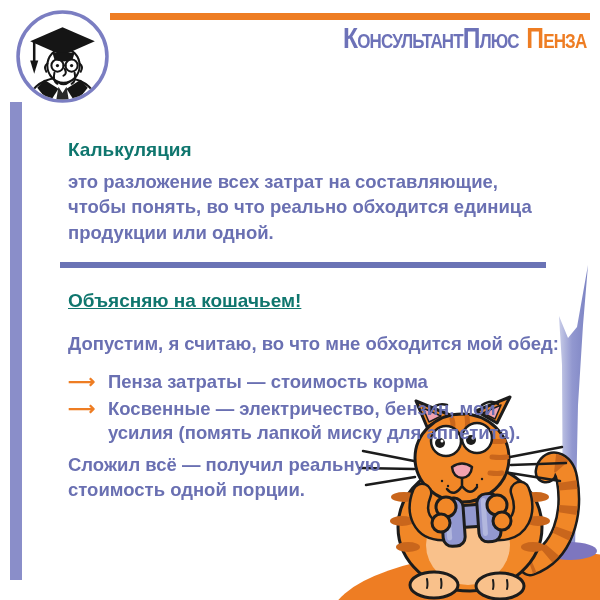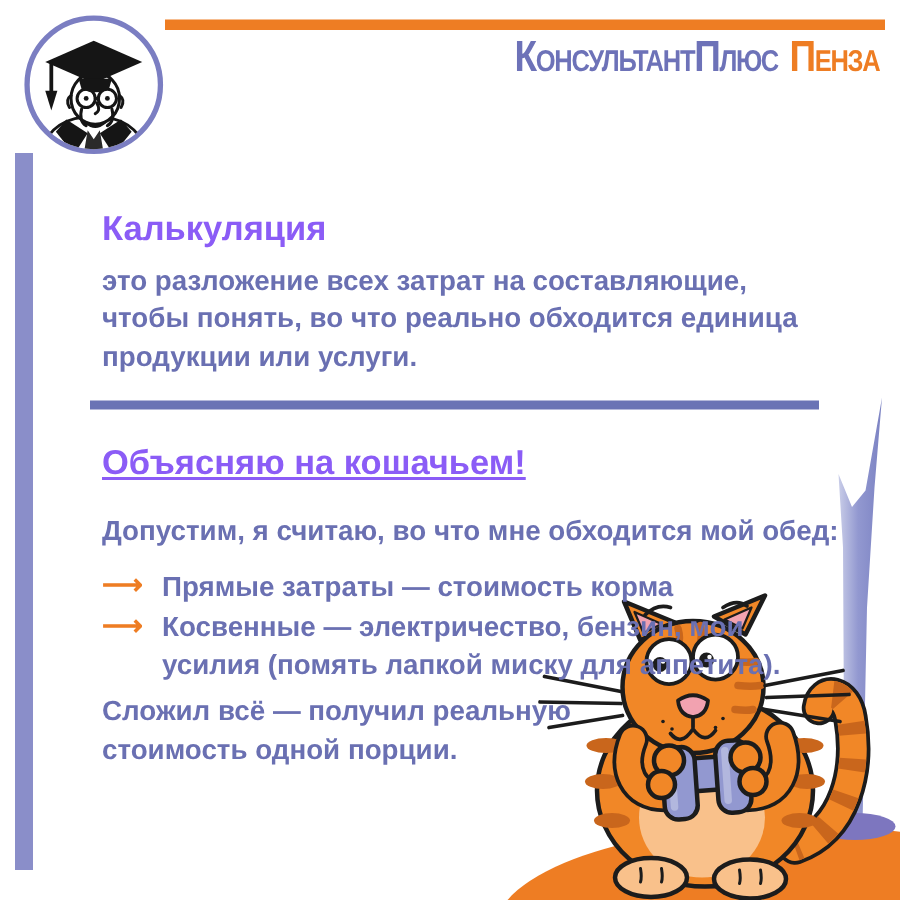--- a/index.html
+++ b/index.html
@@ -12,21 +12,21 @@
   .brand{position:absolute;right:14px;top:24px;font-weight:bold;font-size:29px;line-height:1;
          font-variant:small-caps;letter-spacing:-1px;white-space:nowrap;
          transform:scaleX(.85);transform-origin:100% 50%;color:#6d72b8;}
   .brand .city{color:#ee7d23;margin-left:9px;}
 
   
   .left-bar{position:absolute;left:10px;top:102px;width:12px;height:478px;background:#8a8ec9;}
 
   
   .content{position:absolute;left:68px;top:139px;width:492px;font-weight:bold;color:#6a70b2;}
-  .content h1,.content h2{font-size:23px;color:#8b5cf6;margin:0;line-height:1.2;}
+  .content h1,.content h2{font-size:19px;color:#0f766e;margin:0;line-height:1.2;}
   .content h1{margin-bottom:7px;}
   .content h2{margin-top:22px;text-decoration:underline;}
   .p{font-size:18.5px;line-height:1.38;margin:0;}
   .def{margin-top:0;max-width:500px;}
   .divider{height:6px;background:#6a73b5;width:486px;margin:17px 0 0 -8px;}
   .intro{margin-top:18px;}
   .bullets{margin-top:13px;}
   .bullet{display:flex;gap:10px;line-height:1.32;font-size:18.5px;}
   .bullet + .bullet{margin-top:2px;}
   .arrow{color:#ee7d23;flex:0 0 30px;font-size:19px;position:relative;top:-1px;}
@@ -181,31 +181,31 @@
 
       <g stroke="#1c1c1c" stroke-width="2.5" fill="none">
         <path d="M84,206 L33,196 M84,214 L30,213 M85,222 L36,230"></path>
         <path d="M180,202 L232,192 M181,210 L236,208 M180,218 L230,226"></path>
       </g>
     </g>
   </svg>
 
   <div class="content">
     <h1>Калькуляция</h1>
-    <p class="p def">это разложение всех затрат на составляющие, чтобы понять, во что реально обходится единица продукции или услуги.</p>
+    <p class="p def">это разложение всех затрат на составляющие, чтобы понять, во что реально обходится единица продукции или одной.</p>
 
     <div class="divider"></div>
 
     <h2>Объясняю на кошачьем!</h2>
     <p class="p intro">Допустим, я считаю, во что мне обходится мой обед:</p>
 
     <div class="bullets">
       <div class="bullet">
         <span class="arrow">⟶</span>
-        <span>Прямые затраты — стоимость корма</span>
+        <span>Пенза затраты — стоимость корма</span>
       </div>
       <div class="bullet">
         <span class="arrow">⟶</span>
         <span>Косвенные — электричество, бензин, мои усилия (помять лапкой миску для аппетита).</span>
       </div>
     </div>
 
     <p class="p conclusion">Сложил всё — получил реальную стоимость одной порции.</p>
   </div>
 

